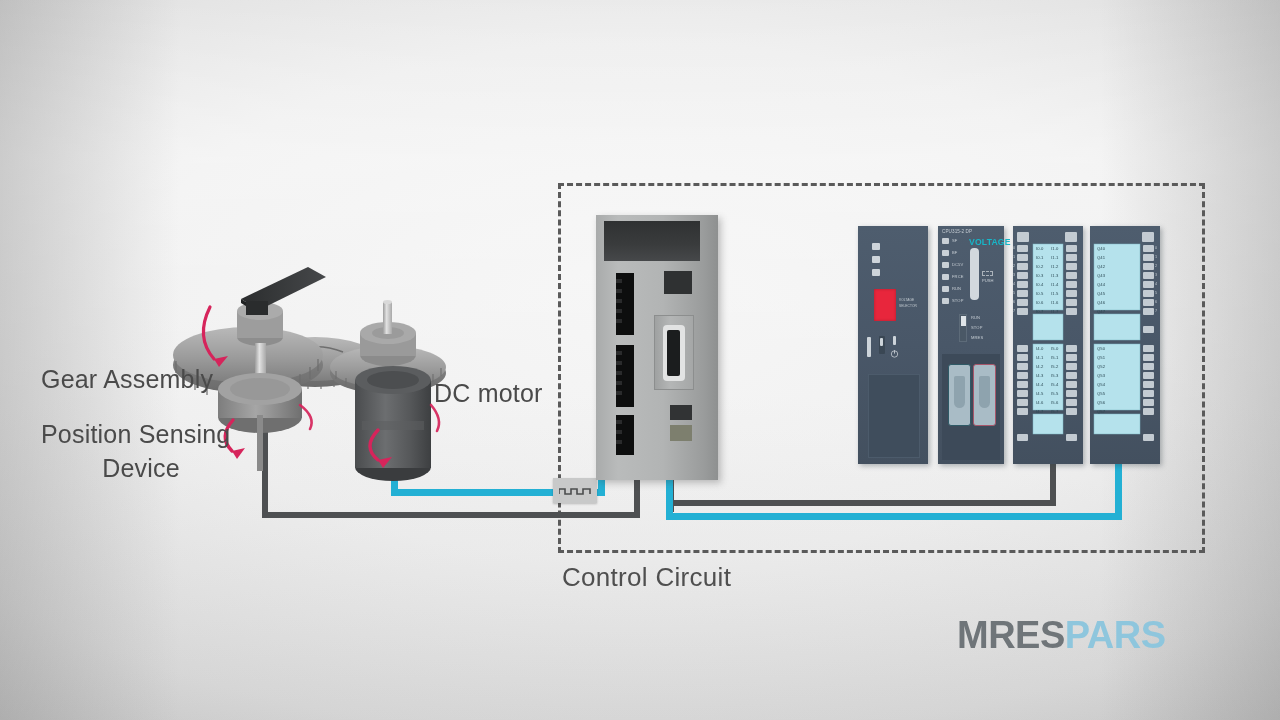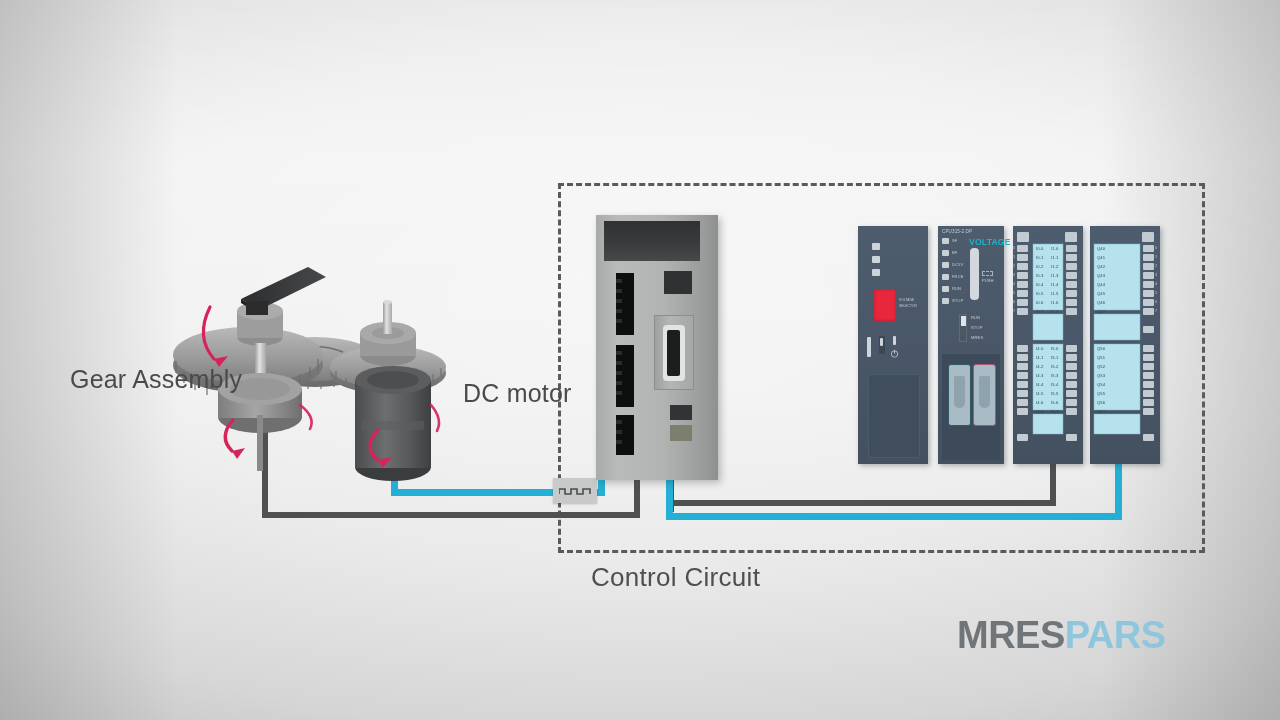--- a/index.html
+++ b/index.html
@@ -68,21 +68,20 @@
     text-align: center;
   }
 
   
   .diagram-label {
     position: absolute;
     color: #4a4a4a;
     font-size: 25px;
     letter-spacing: 0.2px;
     line-height: 1.35;
-    margin-left: 29px;
   }
   #label-gear { left: 41px; top: 363px; }
   #label-psd  { left: 41px; top: 418px; width: 200px; }
   #label-psd .l2 { display: block; text-align: center; }
   #label-dc   { left: 434px; top: 377px; }
 
   
   .wire { position: absolute; }
   .wire-dark { background: #4e5052; }
   .wire-cyan { background: #23b0d4; }
@@ -458,20 +457,22 @@
       </g>
       <g fill="none" stroke="#d6245b" stroke-width="2.6" stroke-linecap="round" opacity="0.92">
         <path d="M160 150 Q176 162 170 174"></path>
         <path d="M291 150 Q303 164 297 176"></path>
       </g>
     </svg>
   </div>
 
   <div id="label-gear" class="diagram-label">Gear Assembly</div>
   <div id="label-psd" class="diagram-label">
+    <span>Position Sensing</span>
+    <span class="l2">Device</span>
   </div>
   <div id="label-dc" class="diagram-label">DC motor</div>
 
   <div id="servo-drive">
     <div id="servo-top"></div>
 
     <div class="servo-slot" id="servo-slot1">
       <svg class="ribs" viewBox="0 0 18 62" preserveAspectRatio="none">
         <g fill="#2a2b2c">
           <rect x="0" y="6" width="6" height="4"></rect>

